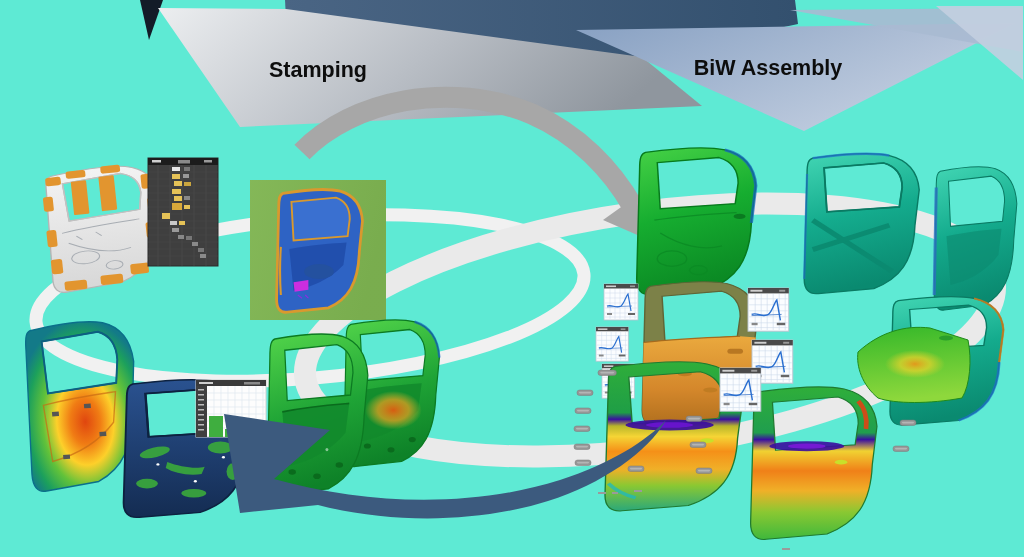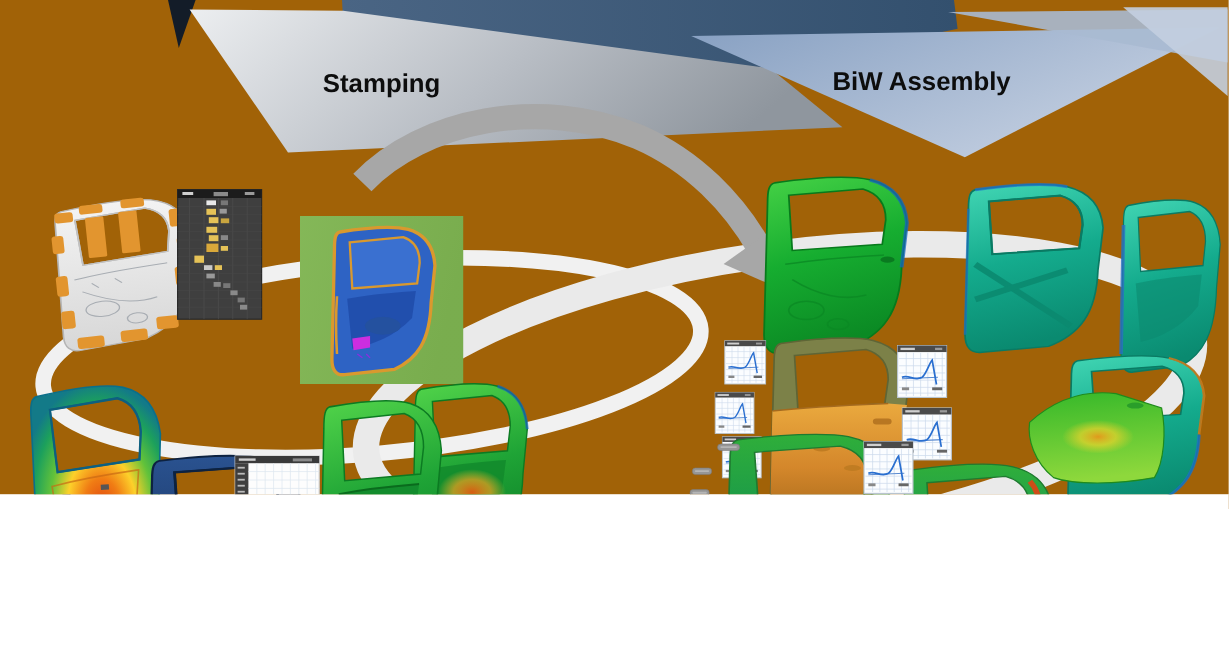--- a/index.html
+++ b/index.html
@@ -1,16 +1,16 @@
 <!DOCTYPE html>
 <html><head>
 <meta charset="utf-8">
 <style>
   html,body{margin:0;padding:0;background:#ffffff;}
-  .stage{position:relative;width:1024px;height:412px;background:#a16207;overflow:hidden;
+  .stage{position:relative;width:1024px;height:557px;background:#5eead4;overflow:hidden;
          font-family:"Liberation Sans",sans-serif;text-align:right;}
   svg{display:block;}
   .banner-text{font-family:"Liberation Sans",sans-serif;font-weight:bold;font-size:21.5px;fill:#0d0d0d;}
 </style>
 </head>
 <body>
 
 <div class="stage">
 <svg width="1024" height="557" viewBox="0 0 1024 557">
   <defs>

